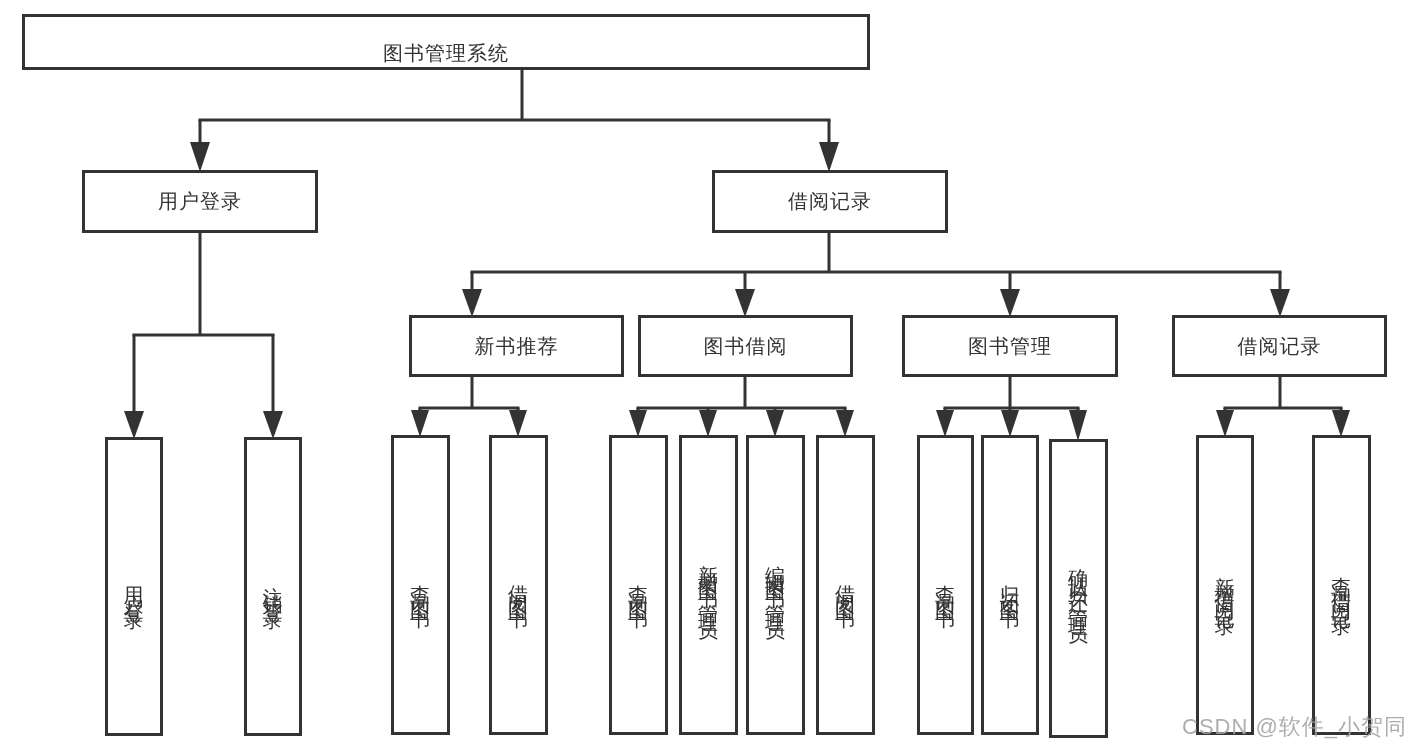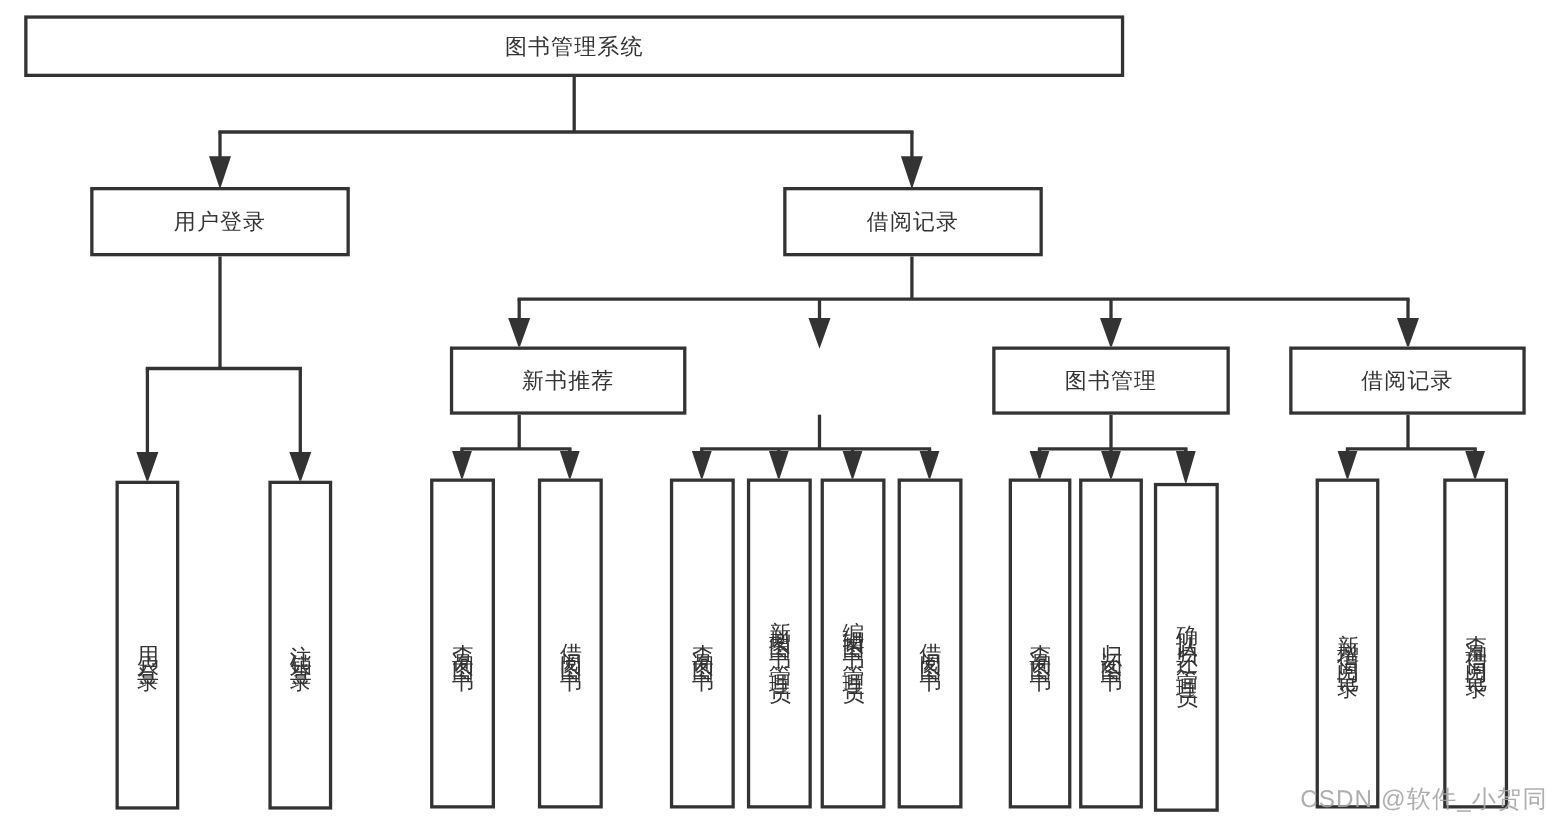--- a/index.html
+++ b/index.html
@@ -34,21 +34,21 @@
     font-size: 20px;
     letter-spacing: 1px;
   }
   .leaf span {
     writing-mode: vertical-rl;
     text-orientation: mixed;
     letter-spacing: 8px;
     line-height: 1.1;
   }
   
-  .n-root        { left: 22px;   top: 14px;  width: 1000px; height: 56px; }
+  .n-root        { left: 22px;   top: 14px;  width: 848px; height: 56px; align-items: flex-end; }
   
   .n-user-login  { left: 82px;   top: 170px; width: 236px;  height: 63px; }
   .n-book-mgmt   { left: 712px;  top: 170px; width: 236px;  height: 63px; }
   
   .n-rec         { left: 365px;  top: 315px; width: 215px;  height: 62px; margin-left: 44px; }
   .n-borrow      { left: 638px;  top: 315px; width: 215px;  height: 62px; }
   .n-current     { left: 902px;  top: 315px; width: 216px;  height: 62px; }
   .n-records     { left: 1172px; top: 315px; width: 215px;  height: 62px; }
   
   .l-login1      { left: 105px;  top: 437px; width: 58px; height: 299px; }
@@ -155,20 +155,23 @@
   <div class="node n-user-login">
     <span>用户登录</span>
   </div>
   <div class="node n-book-mgmt">
     <span>借阅记录</span>
   </div>
 
   <div class="node n-rec">
     <span>新书推荐</span>
   </div>
+  <div class="node n-borrow">
+    <span>图书借阅</span>
+  </div>
   <div class="node n-current">
     <span>图书管理</span>
   </div>
   <div class="node n-records">
     <span>借阅记录</span>
   </div>
 
   <div class="node leaf l-login1">
     <span>用户登录</span>
   </div>

